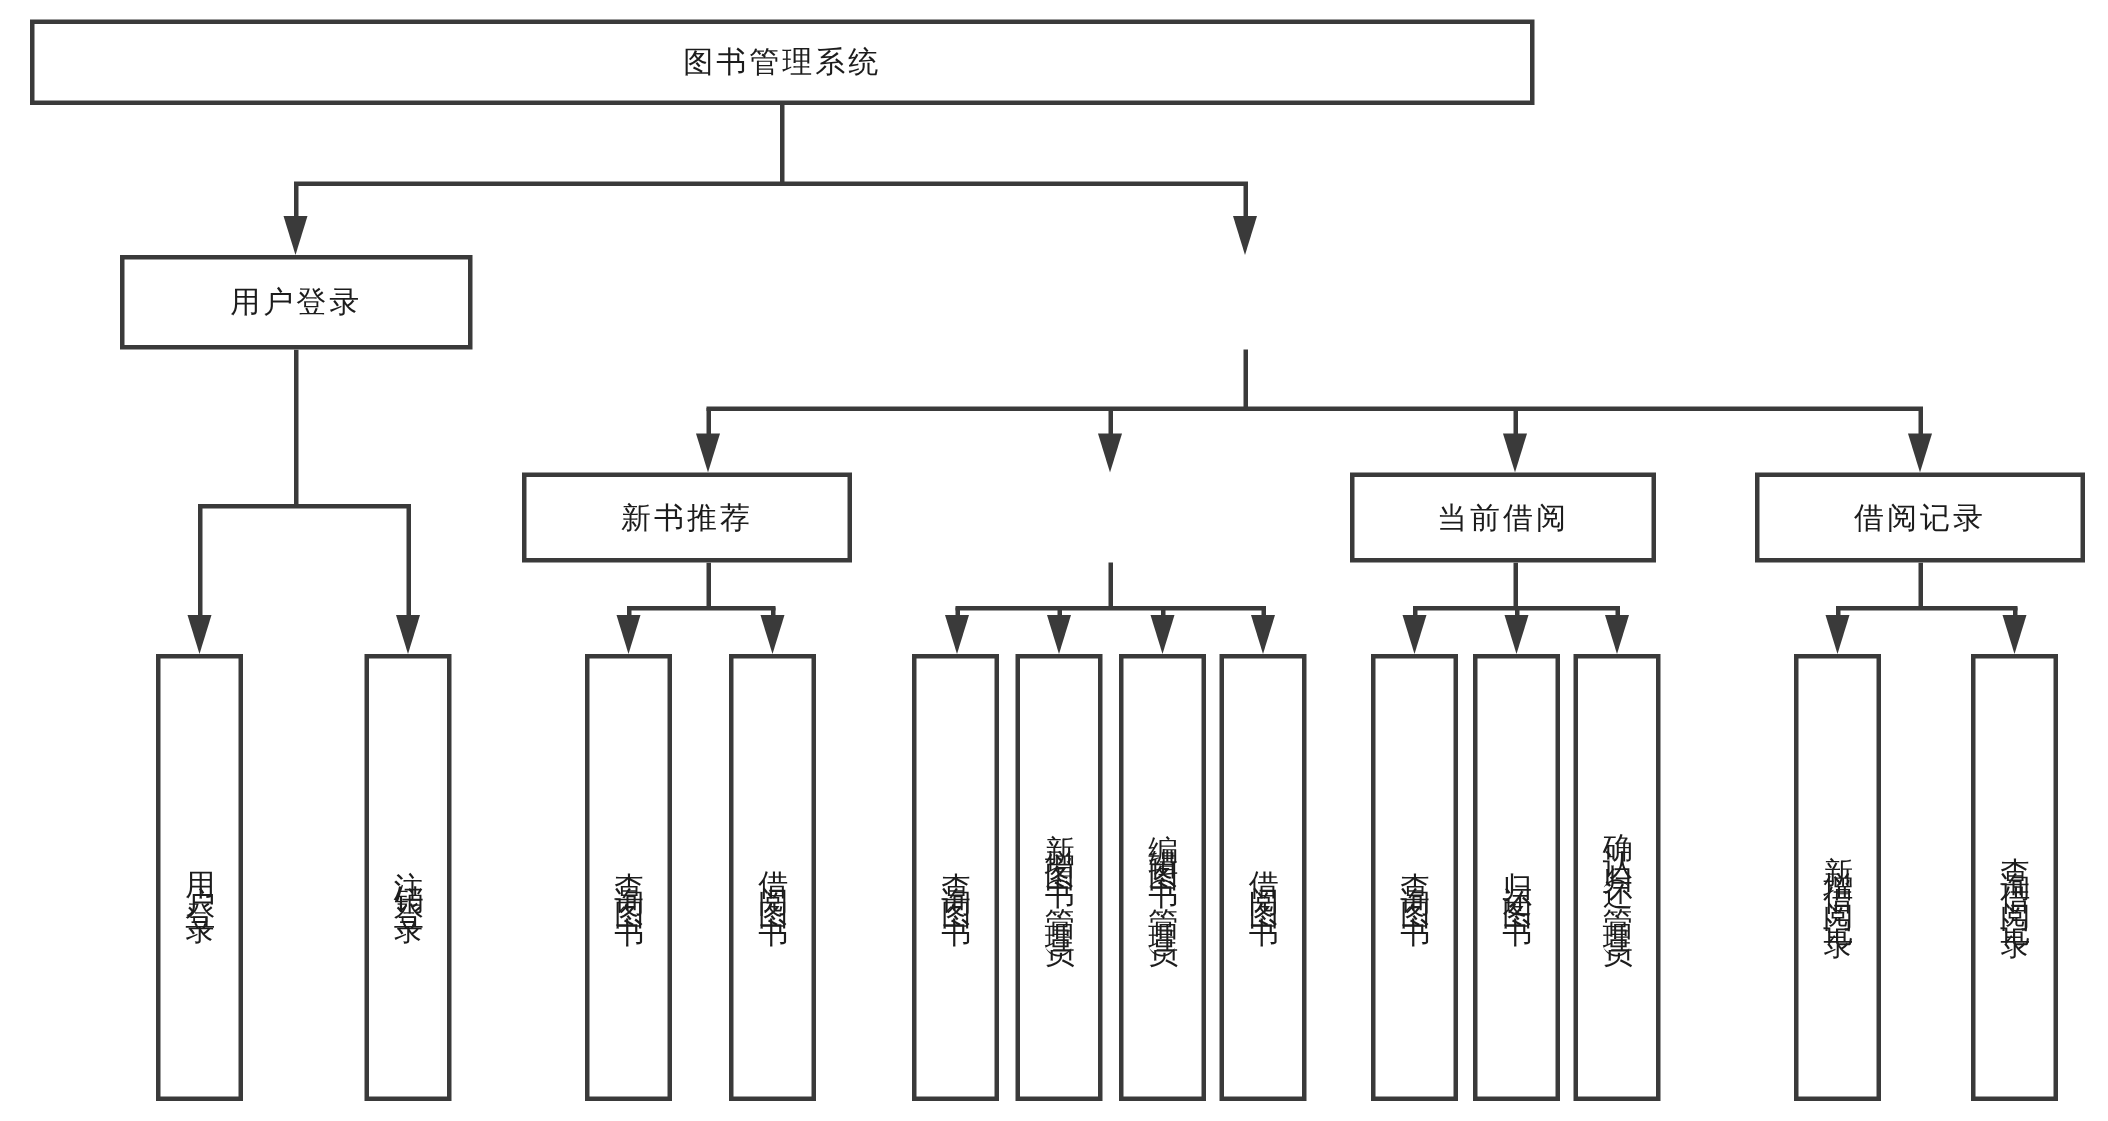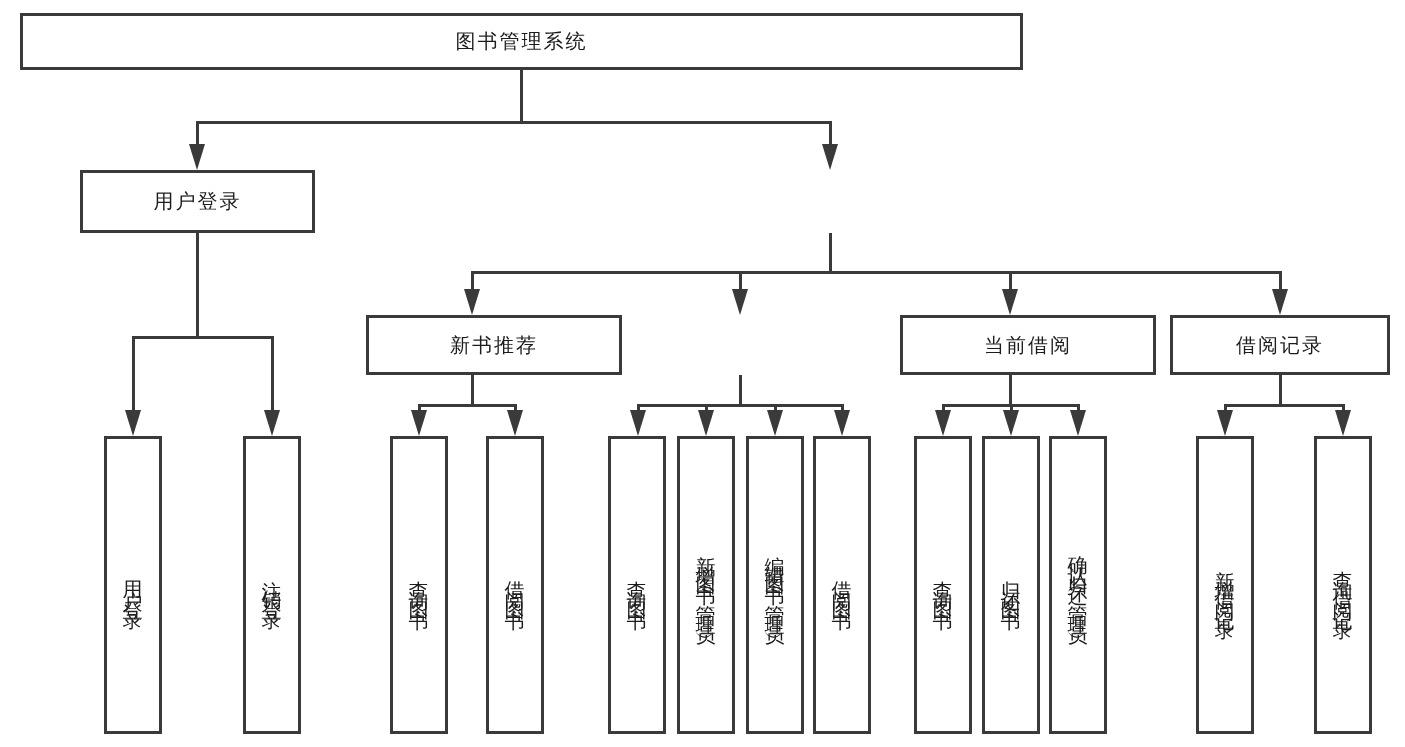--- a/index.html
+++ b/index.html
@@ -48,24 +48,24 @@
 <div id="diagram">
 
   <div class="box" style="left:20px;top:13px;width:1003px;height:57px">
     <span class="lbl">图书管理系统</span>
   </div>
 
   <div class="box" style="left:80px;top:170px;width:235px;height:63px">
     <span class="lbl">用户登录</span>
   </div>
 
-  <div class="box" style="left:366px;top:315px;width:256px;height:60px">
+  <div class="box" style="left:348px;top:315px;width:220px;height:60px">
     <span class="lbl">新书推荐</span>
   </div>
-  <div class="box" style="left:900px;top:315px;width:256px;height:60px">
+  <div class="box" style="left:900px;top:315px;width:204px;height:60px">
     <span class="lbl">当前借阅</span>
   </div>
   <div class="box" style="left:1170px;top:315px;width:220px;height:60px">
     <span class="lbl">借阅记录</span>
   </div>
 
   <div class="box leaf" style="left:104px;top:436px;width:58px;height:298px">
     <span class="lbl">用户登录</span>
   </div>
   <div class="box leaf" style="left:243px;top:436px;width:58px;height:298px">

